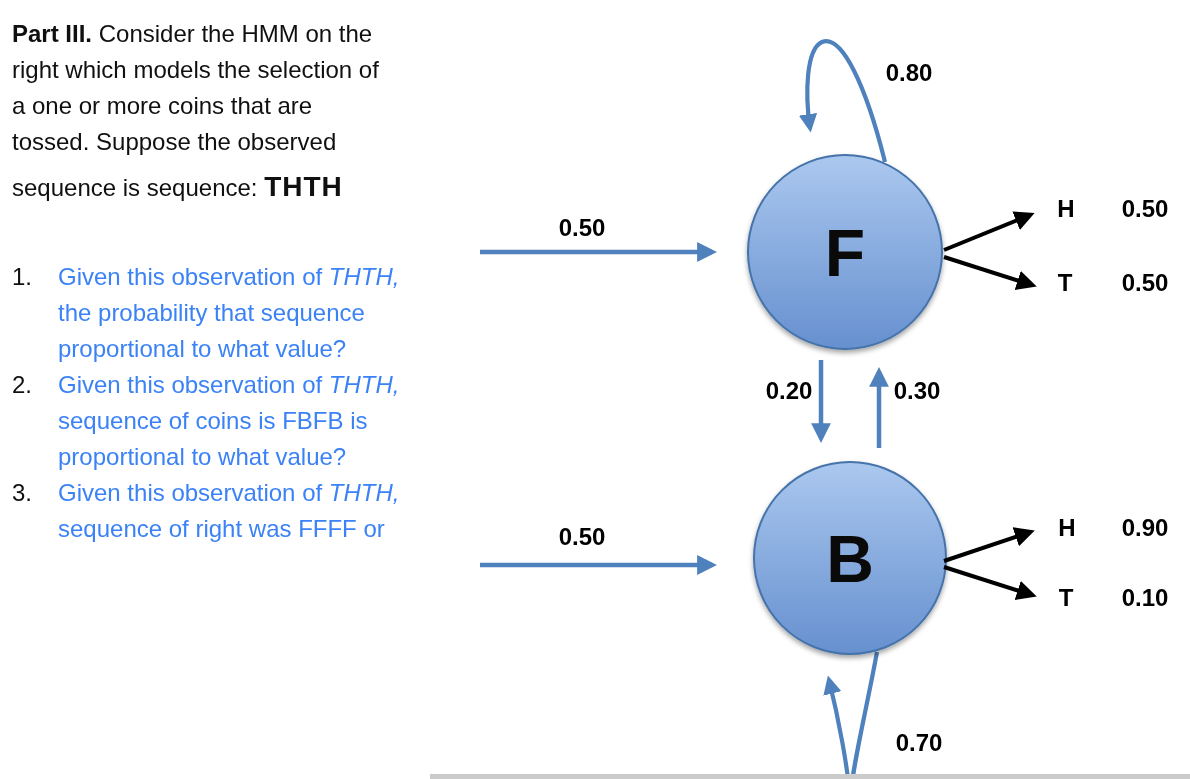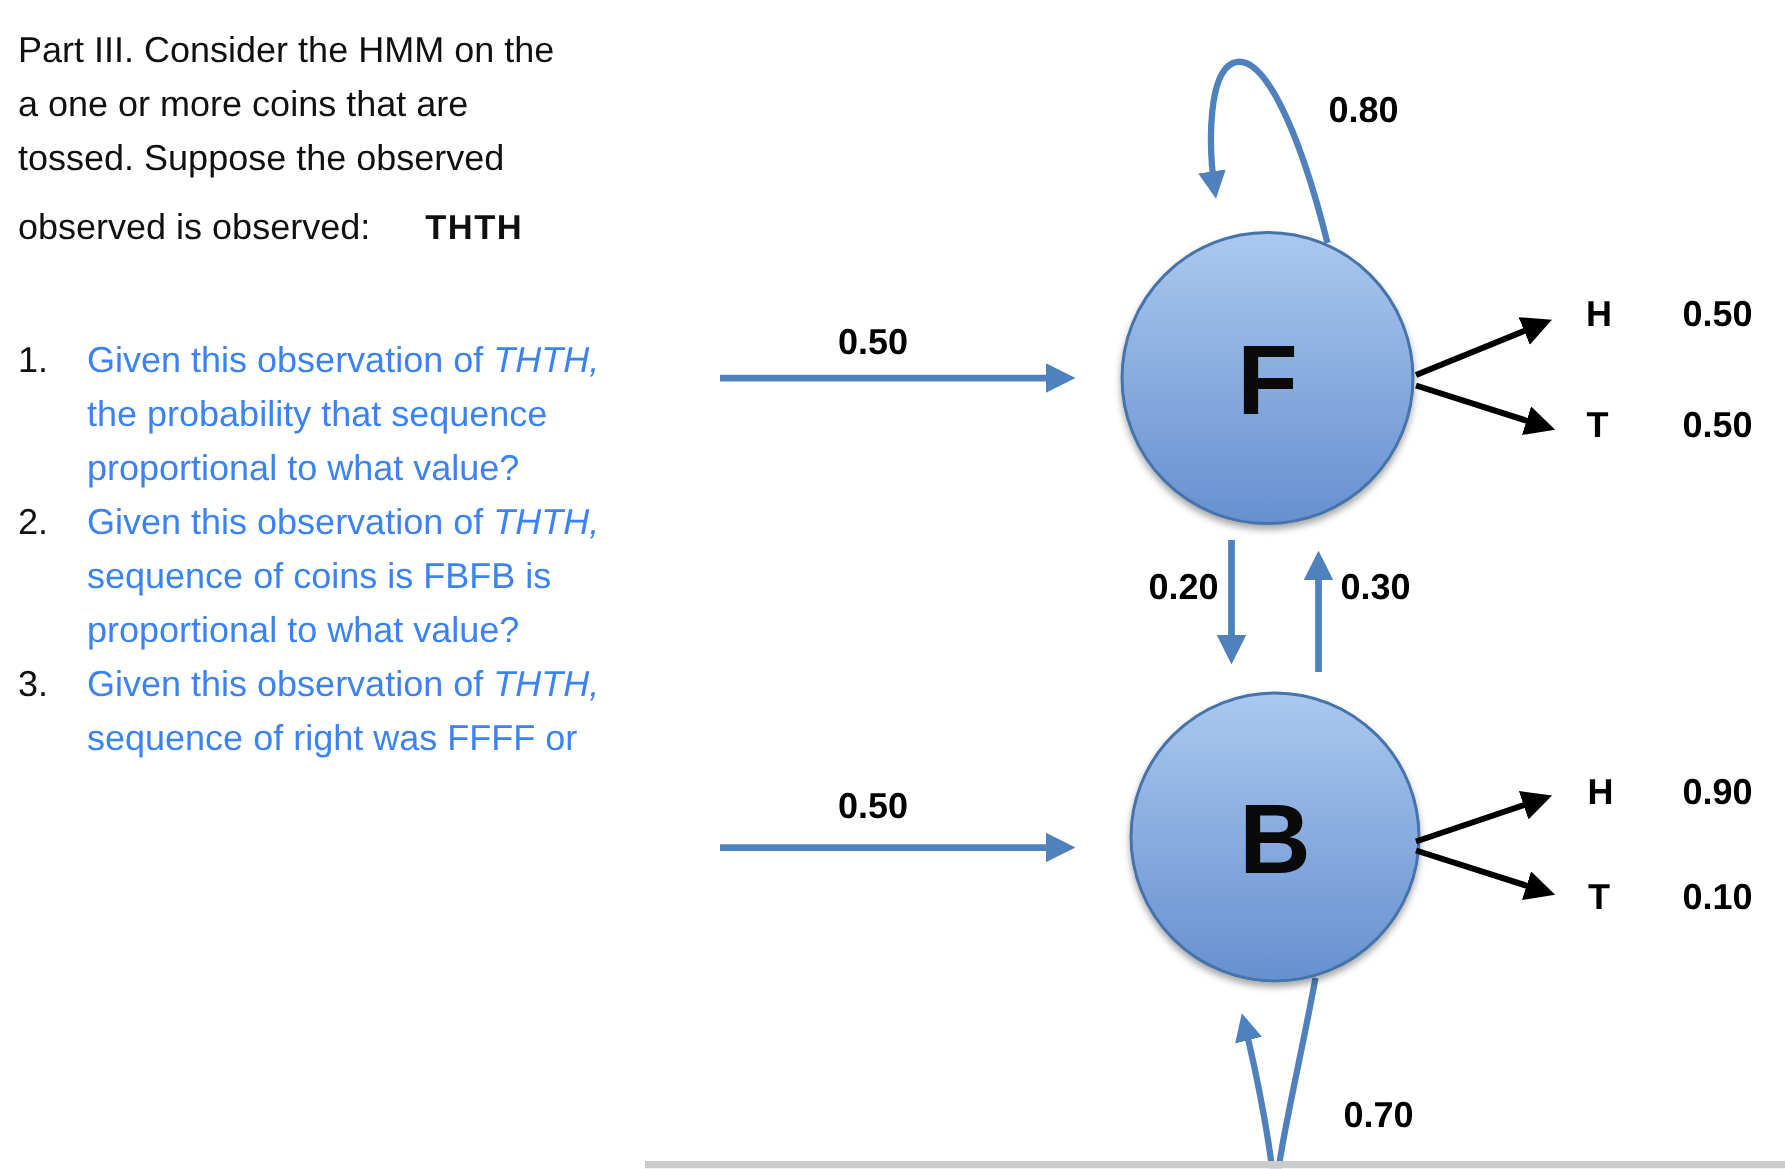--- a/index.html
+++ b/index.html
@@ -18,26 +18,25 @@
     left: 12px; top: 16px;
     width: 470px;
   }
   .intro .line {
     font-size: 24px;
     line-height: 36px;
     white-space: nowrap;
     color: #101010;
   }
   .intro .line.seq-line { margin-top: 6px; line-height: 42px; }
-  .lead-bold { font-weight: normal; }
+  .lead-bold { font-weight: bold; }
   .seq-big {
-    font-size: 23px;
+    font-size: 28px;
     font-weight: bold;
     letter-spacing: 1px;
-    margin-left: 30px;
   }
 
   .q-list { margin-top: 50px; }
   .q-item { display: flex; }
   .q-num {
     flex: none;
     width: 46px;
     font-size: 24px;
     line-height: 36px;
     color: #101010;
@@ -78,24 +77,25 @@
   }
 </style>
 </head>
 <body>
 
 <div class="left-col">
   <div class="intro">
     <div class="line">
       <span class="lead-bold">Part III.</span><span> Consider the HMM on the</span>
     </div>
+    <div class="line">right which models the selection of</div>
     <div class="line">a one or more coins that are</div>
     <div class="line">tossed. Suppose the observed</div>
     <div class="line seq-line">
-      <span>observed is observed: </span><span class="seq-big">THTH</span>
+      <span>sequence is sequence: </span><span class="seq-big">THTH</span>
     </div>
   </div>
 
   <div class="q-list">
 
     <div class="q-item">
       <div class="q-num">1.</div>
       <div class="q-body">
         <div class="line"><span>Given this observation of </span><span class="q-italic">THTH,</span></div>
         <div class="line">the probability that sequence</div>

